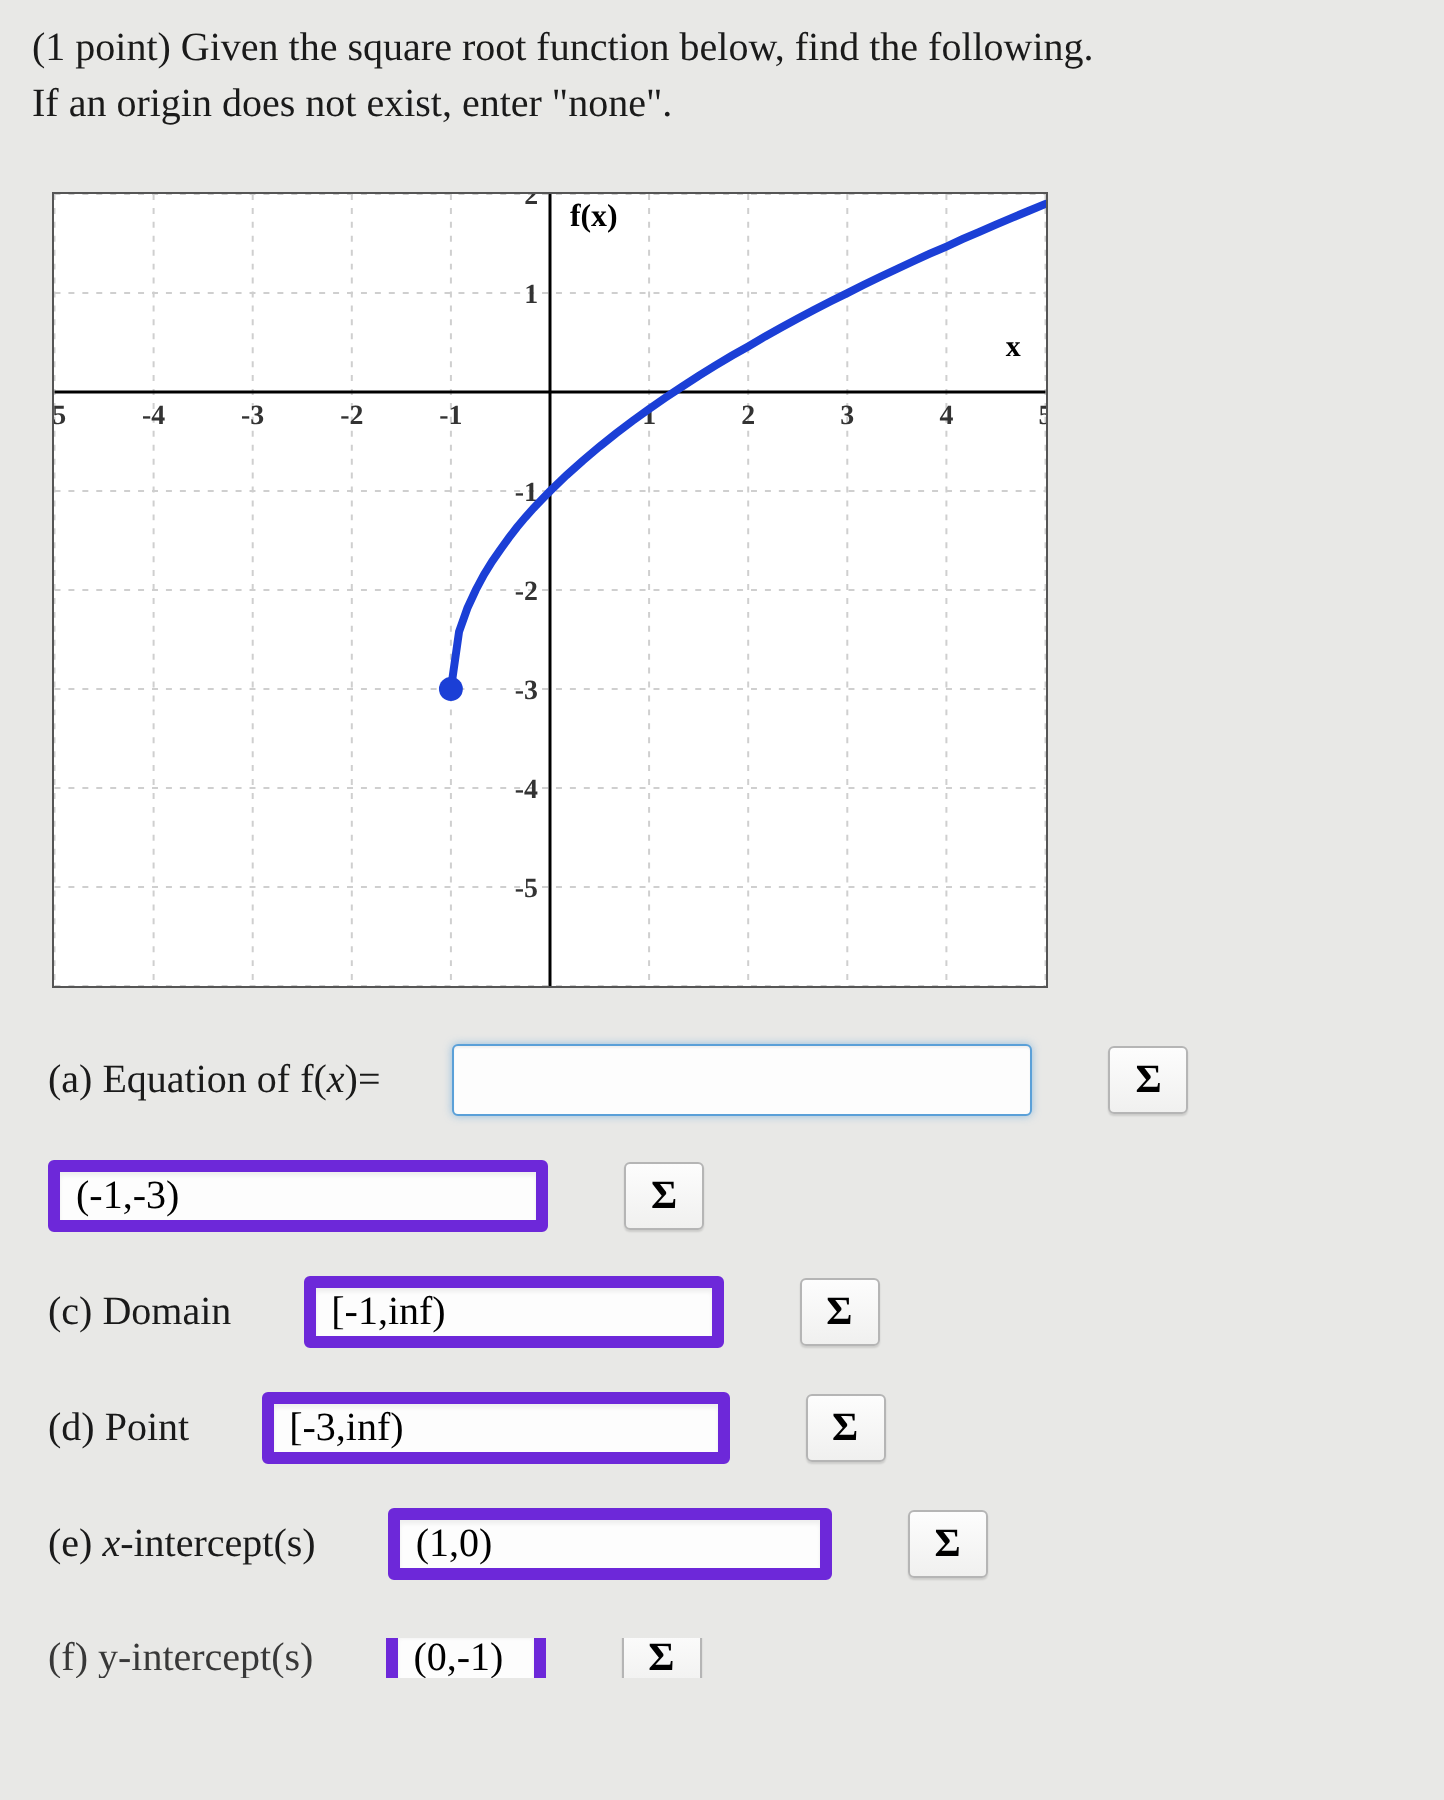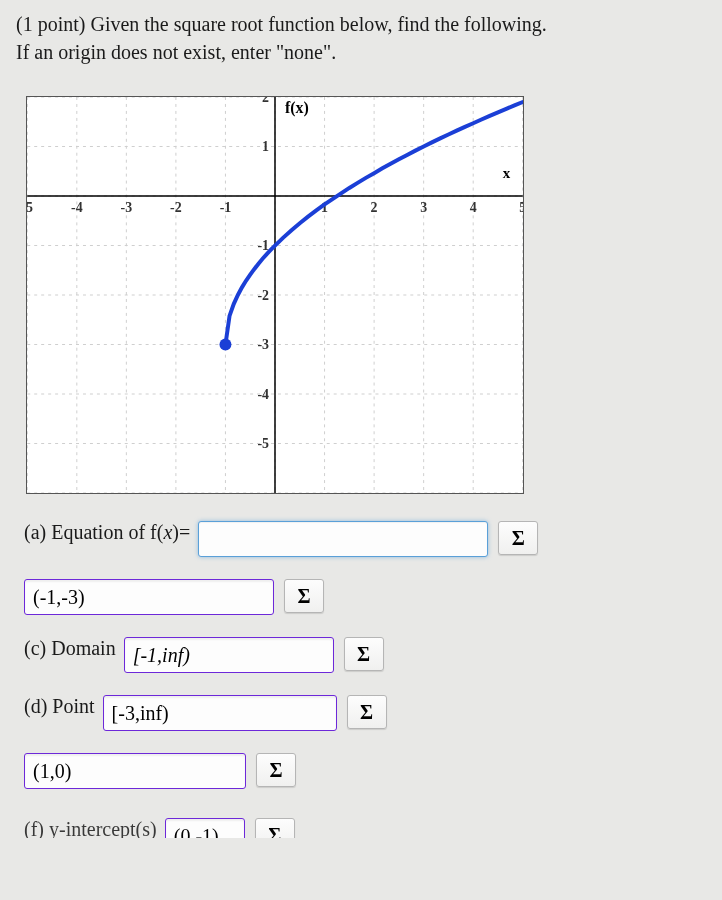--- a/index.html
+++ b/index.html
@@ -18,28 +18,30 @@
     .graph-box {
       width: 498px;
       height: 398px;
       background: #fff;
       border: 1px solid #555;
       margin: 4px 0 22px 10px;
     }
     .answers { padding-left: 8px; }
     .row {
       display: flex;
+      align-items: center;
       margin-bottom: 22px;
+      gap: 28px;
     }
     .label { font-size: 20px; margin-right: 8px; white-space: nowrap; }
     .var { font-style: italic; }
     .input-box {
       height: 36px;
       background: #fdfdfd;
-      border: 1px solid #6d28d9;
+      border: 6px solid #6d28d9;
       border-radius: 3px;
       padding: 4px 8px;
       font-size: 20px;
       font-family: Georgia, serif;
       box-shadow: inset 0 2px 2px rgba(0,0,0,0.06);
     }
     .input-box.active {
       border: 1px solid #5aa0d8;
       box-shadow: 0 0 4px rgba(90,160,216,0.6), inset 0 1px 1px rgba(0,0,0,0.05);
     }
@@ -55,21 +57,21 @@
       font-family: Georgia, serif;
       margin-left: 10px;
       box-shadow: 0 1px 1px rgba(0,0,0,0.12);
       cursor: pointer;
       display: inline-flex;
       align-items: center;
       justify-content: center;
     }
     .row-a .input-box { width: 290px; }
     .row-b .input-box { width: 250px; }
-    .row-c .input-box { width: 210px; font-style: italic; }
+    .row-c .input-box { width: 210px; }
     .row-d .input-box { width: 234px; }
     .row-e .input-box { width: 222px; }
     .row-f .input-box { width: 80px; }
     .cutoff {
       position: absolute;
       bottom: 0; left: 0; right: 0;
       height: 22px;
       background: linear-gradient(rgba(232,232,230,0), #e8e8e6);
     }
     .row-f { margin-bottom: 0; overflow: hidden; height: 20px; margin-top: 29px; }
@@ -152,20 +154,23 @@
     <button class="sigma-btn">Σ</button>
   </div>
 
   <div class="row row-d">
     <span class="label">(d) Point</span>
     <input class="input-box" value="[-3,inf)" style="">
     <button class="sigma-btn">Σ</button>
   </div>
 
   <div class="row row-e">
+    <span class="label">
+      <span>(e) </span><span class="var">x</span><span>-intercept(s)</span>
+    </span>
     <input class="input-box" value="(1,0)" style="">
     <button class="sigma-btn">Σ</button>
   </div>
 
   <div class="row row-f">
     <span class="label">(f) y-intercept(s)</span>
     <input class="input-box" value="(0,-1)" style="">
     <button class="sigma-btn">Σ</button>
   </div>
 

